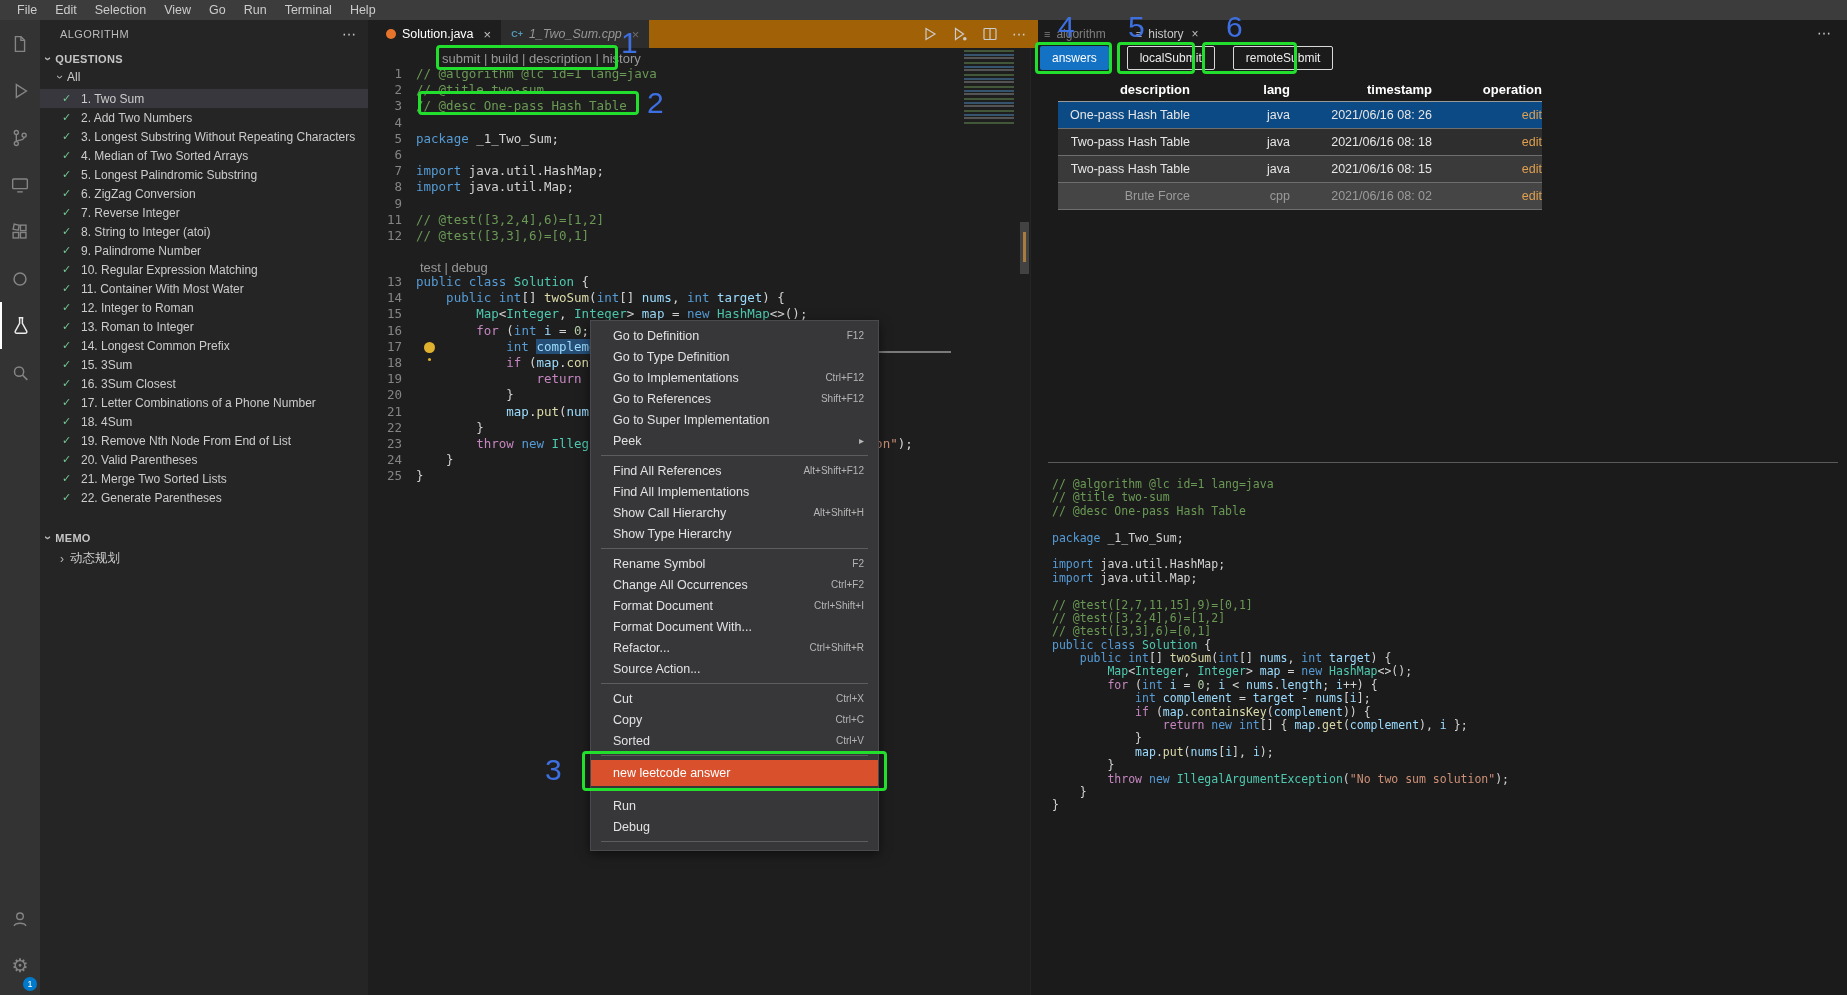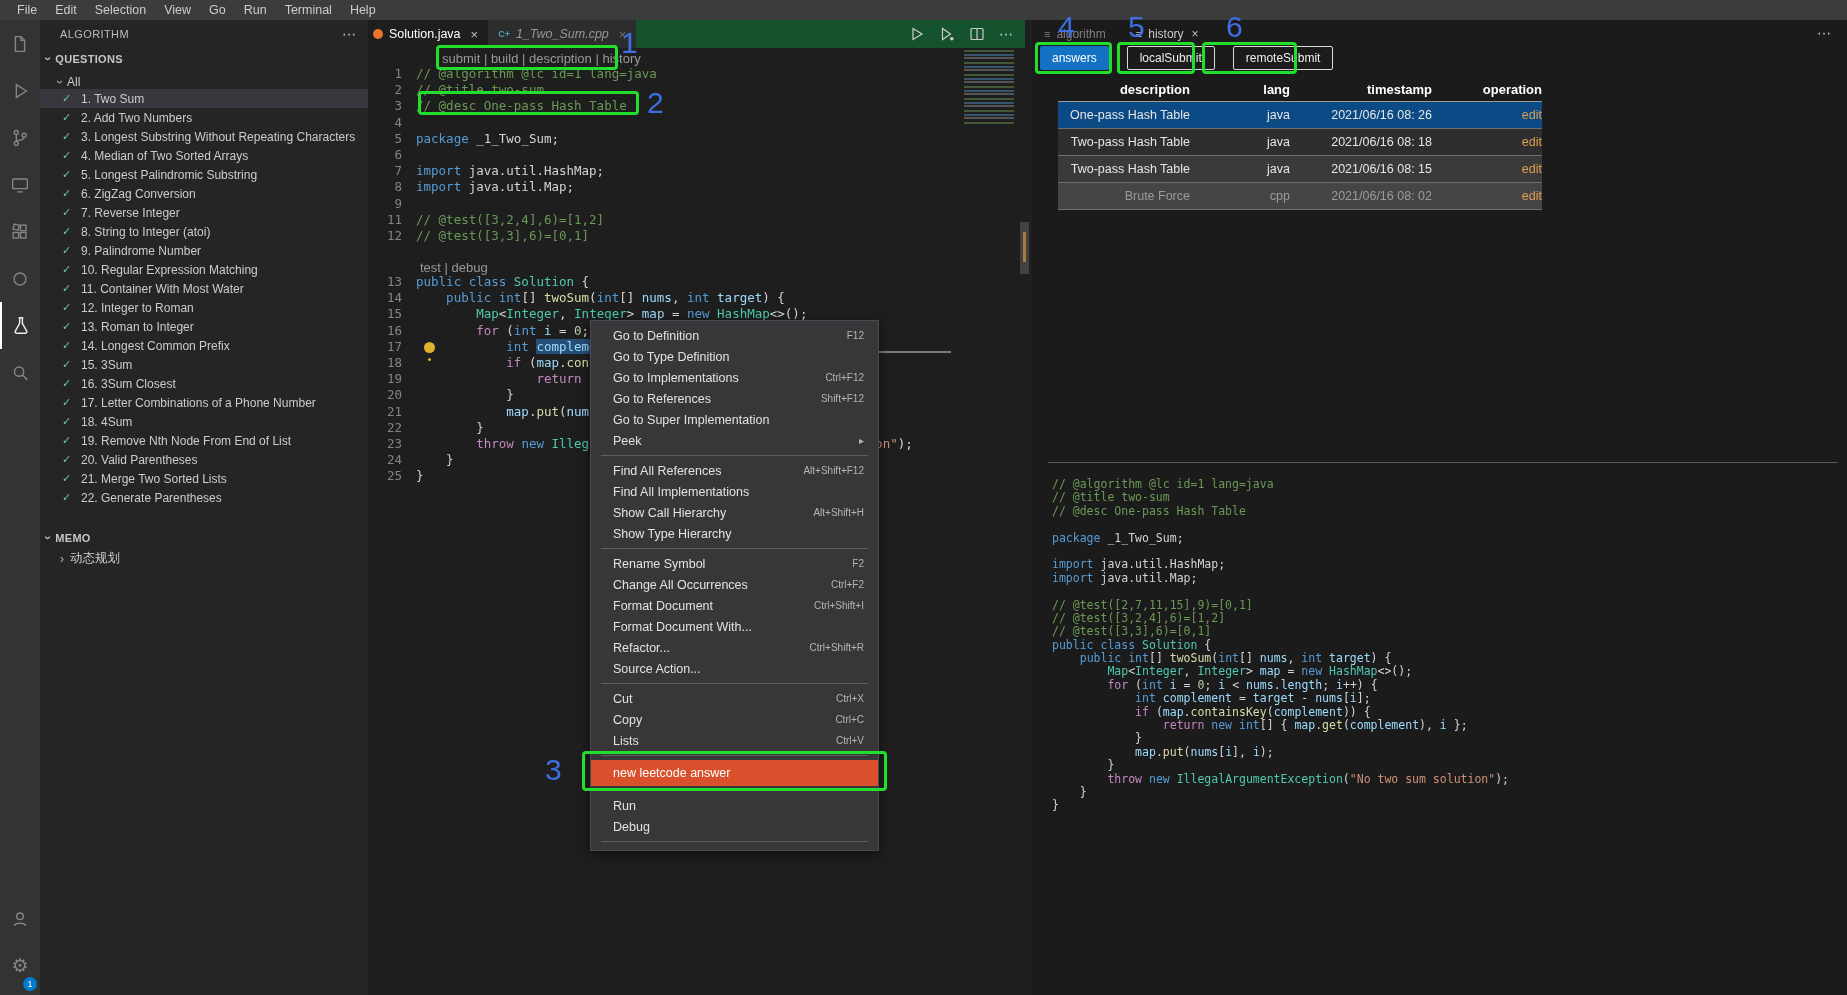--- a/index.html
+++ b/index.html
@@ -15,30 +15,30 @@
 .ab-bottom{position:absolute;bottom:6px;left:0;width:40px}
 .gear-glyph{font-size:19px;line-height:1}
 .badge{position:absolute;right:3px;bottom:-2px;width:14px;height:14px;border-radius:50%;background:#007acc;color:#fff;font-size:9px;display:flex;align-items:center;justify-content:center}
 svg{display:block}
 
 #sidebar{position:absolute;left:40px;top:20px;width:328px;height:975px;background:#252526;color:#cccccc;z-index:4;overflow:hidden}
 .sb-header{height:28px;display:flex;align-items:center;justify-content:space-between;padding:0 12px 0 20px}
 .sb-title{font-size:11px;color:#bbbbbb;letter-spacing:.4px}
 .sb-more{color:#c5c5c5;font-size:14px;cursor:default}
 .sb-section{height:22px;display:flex;align-items:center;padding-left:6px;font-size:11px;font-weight:bold;letter-spacing:.3px;color:#c5c5c5;gap:5px}
-.tree-all{height:19px;display:flex;align-items:flex-end;padding-left:18px;font-size:12px;gap:5px}
+.tree-all{height:19px;display:flex;align-items:flex-start;padding-left:18px;font-size:12px;gap:5px}
 .chev{color:#b5b5b5;font-size:12px}
 .rot90{display:inline-block;transform:rotate(90deg)}
 .q-item{height:19px;display:flex;align-items:center;padding-left:22px;font-size:12px;gap:7px}
 .q-item.selected{background:#37373d}
 .q-check{color:var(--check,#73c991);font-size:11px;width:12px;flex:none}
 .q-label{white-space:nowrap;overflow:hidden}
 .memo-item{height:19px;display:flex;align-items:center;padding-left:20px;font-size:12.5px;gap:6px}
 
-#tabbar{position:absolute;left:363px;top:20px;width:662px;height:28px;background:#14532d;display:flex;z-index:2}
+#tabbar{position:absolute;left:376px;top:20px;width:662px;height:28px;background:#a16207;display:flex;z-index:2}
 .etab{display:flex;align-items:center;gap:6px;padding:0 10px;font-size:12.5px;height:28px;white-space:nowrap}
 #tab1{background:#1e1e1e;color:#ffffff}
 #tab2{background:#2d2d2d;color:#969696}
 #tab2 .etab-label{font-style:italic}
 .tab-close{color:#c0c0c0;font-size:13px;margin-left:4px}
 #tab2 .tab-close{color:#6d6d6d}
 .java-dot{width:10px;height:10px;border-radius:50%;background:#e8742c;flex:none}
 .cpp-glyph{color:#519aba;font-size:9px;font-weight:bold}
 #editor-actions{margin-left:auto;display:flex;align-items:center;gap:14px;padding-right:12px;color:#cccccc}
 .ea-more{font-size:14px;color:#cccccc}
@@ -446,21 +446,21 @@
     <div class="cm-sep"></div>
     <div class="cm-item">
       <span class="cm-label">Cut</span>
       <span class="cm-key">Ctrl+X</span>
     </div>
     <div class="cm-item">
       <span class="cm-label">Copy</span>
       <span class="cm-key">Ctrl+C</span>
     </div>
     <div class="cm-item">
-      <span class="cm-label">Lists</span>
+      <span class="cm-label">Sorted</span>
       <span class="cm-key">Ctrl+V</span>
     </div>
     <div class="cm-sep"></div>
     <div class="cm-item hl">
       <span class="cm-label">new leetcode answer</span>
       <span class="cm-key"></span>
     </div>
     <div class="cm-sep"></div>
     <div class="cm-item">
       <span class="cm-label">Run</span>

